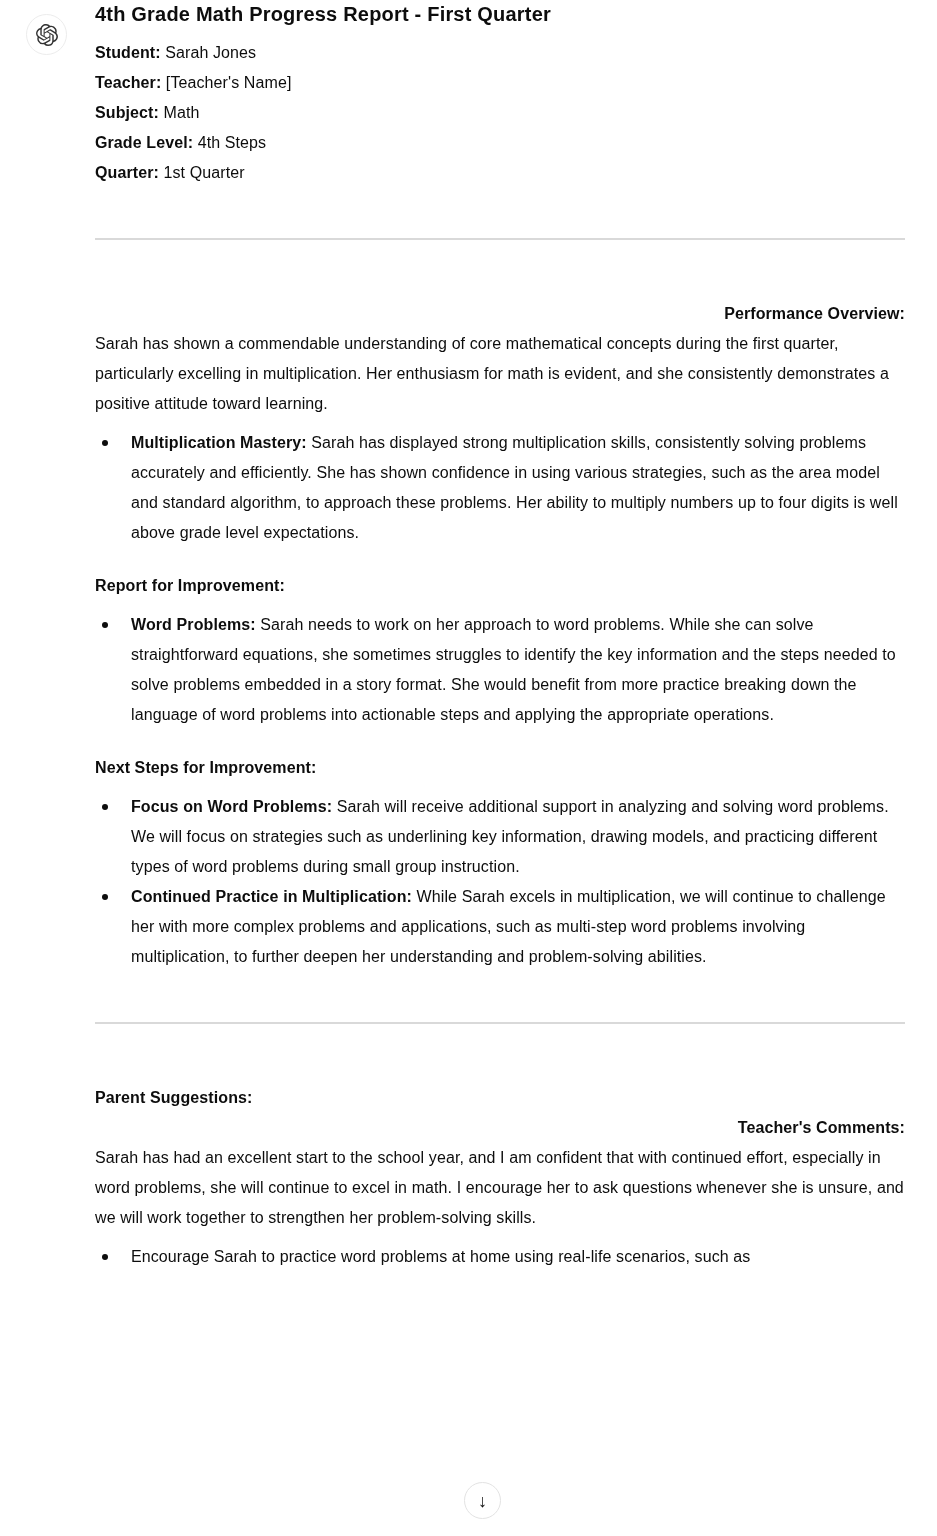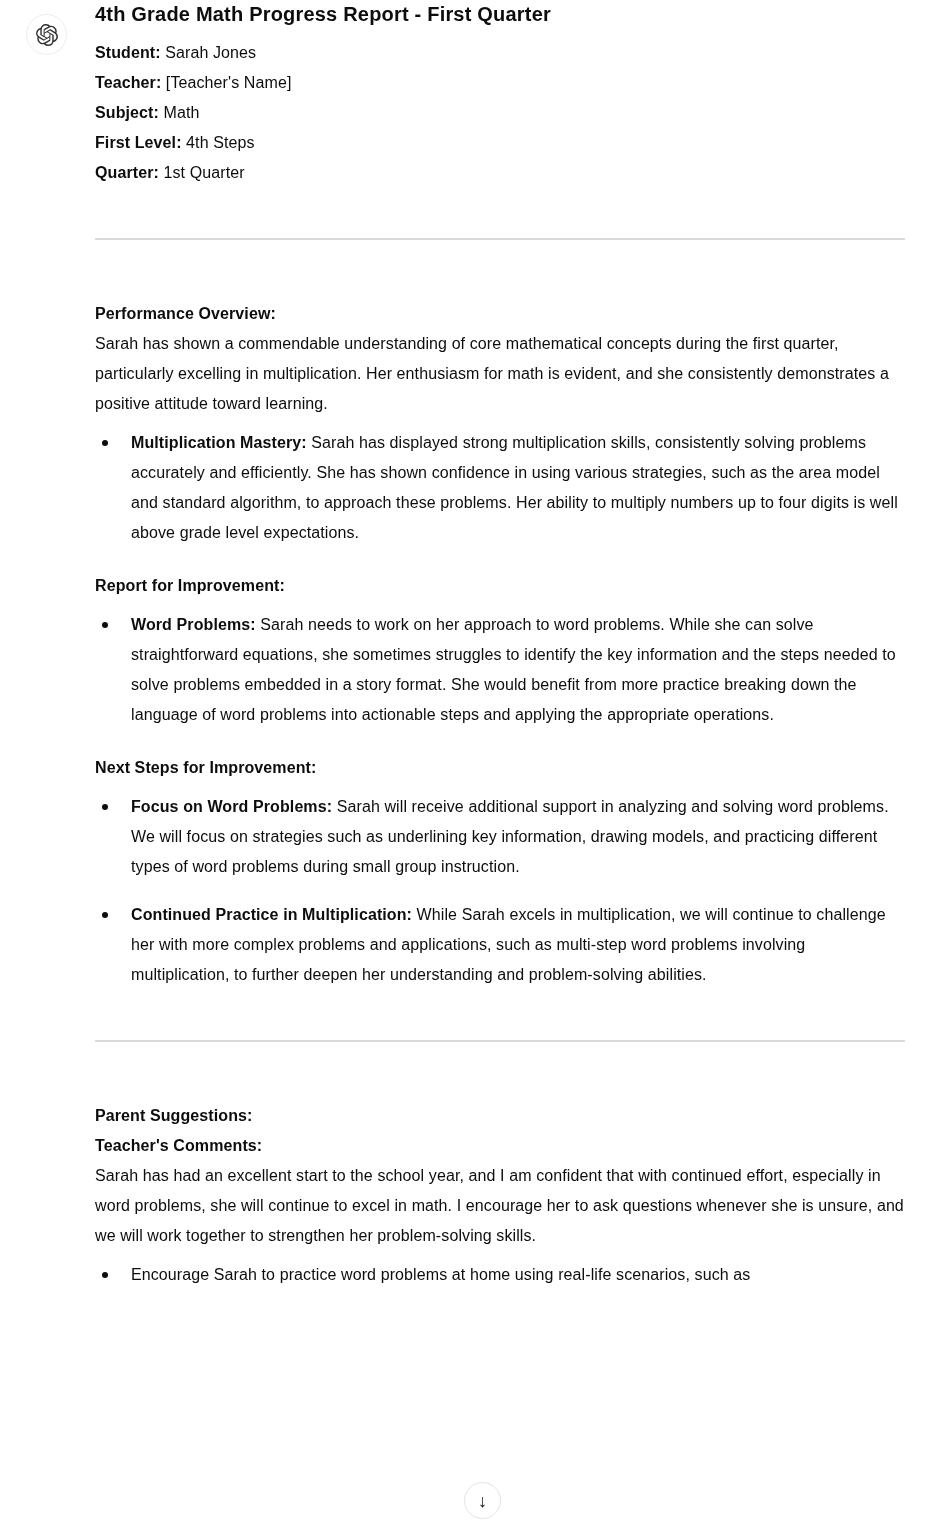--- a/index.html
+++ b/index.html
@@ -38,33 +38,33 @@
     font-size: 20px;
     line-height: 28px;
     font-weight: 700;
     margin: 0;
     letter-spacing: 0.2px;
   }
   strong { font-weight: 700; }
   p.para { margin: 23px 0 0 0; }
   p.info { margin: 10px 0 8px 0; }
   .info-line { display: block; }
-  .block-lead { display: block; }
+  .block-lead { display: block; text-align: right; }
   hr.divider {
     border: none;
     border-top: 2px solid #d9d9d9;
     margin: 50px 0 59px 0;
   }
   ul.blist {
     list-style: none;
     margin: 9px 0 0 0;
     padding: 0;
   }
   ul.blist li { position: relative; padding-left: 36px; }
-  ul.blist li + li { margin-top: 18px; }
+  ul.blist li + li { margin-top: 0; }
   ul.blist li::before {
     content: "";
     position: absolute;
     left: 7px;
     top: 12px;
     width: 6px;
     height: 6px;
     border-radius: 50%;
     background: #0d0d0d;
   }
@@ -98,21 +98,21 @@
 </div>
 
 <div class="content">
 
   <h1 class="title">4th Grade Math Progress Report - First Quarter</h1>
 
   <p class="info">
     <span class="info-line"><strong>Student:</strong><span> Sarah Jones</span></span>
     <span class="info-line"><strong>Teacher:</strong><span> [Teacher's Name]</span></span>
     <span class="info-line"><strong>Subject:</strong><span> Math</span></span>
-    <span class="info-line"><strong>First Level:</strong><span> 4th Steps</span></span>
+    <span class="info-line"><strong>Grade Level:</strong><span> 4th Steps</span></span>
     <span class="info-line"><strong>Quarter:</strong><span> 1st Quarter</span></span>
   </p>
 
   <hr class="divider">
 
   <p class="para">
     <strong class="block-lead">Performance Overview:</strong><span>Sarah has shown a commendable understanding of core mathematical concepts during the first quarter, particularly excelling in multiplication. Her enthusiasm for math is evident, and she consistently demonstrates a positive attitude toward learning.</span>
   </p>
 
   <ul class="blist">

